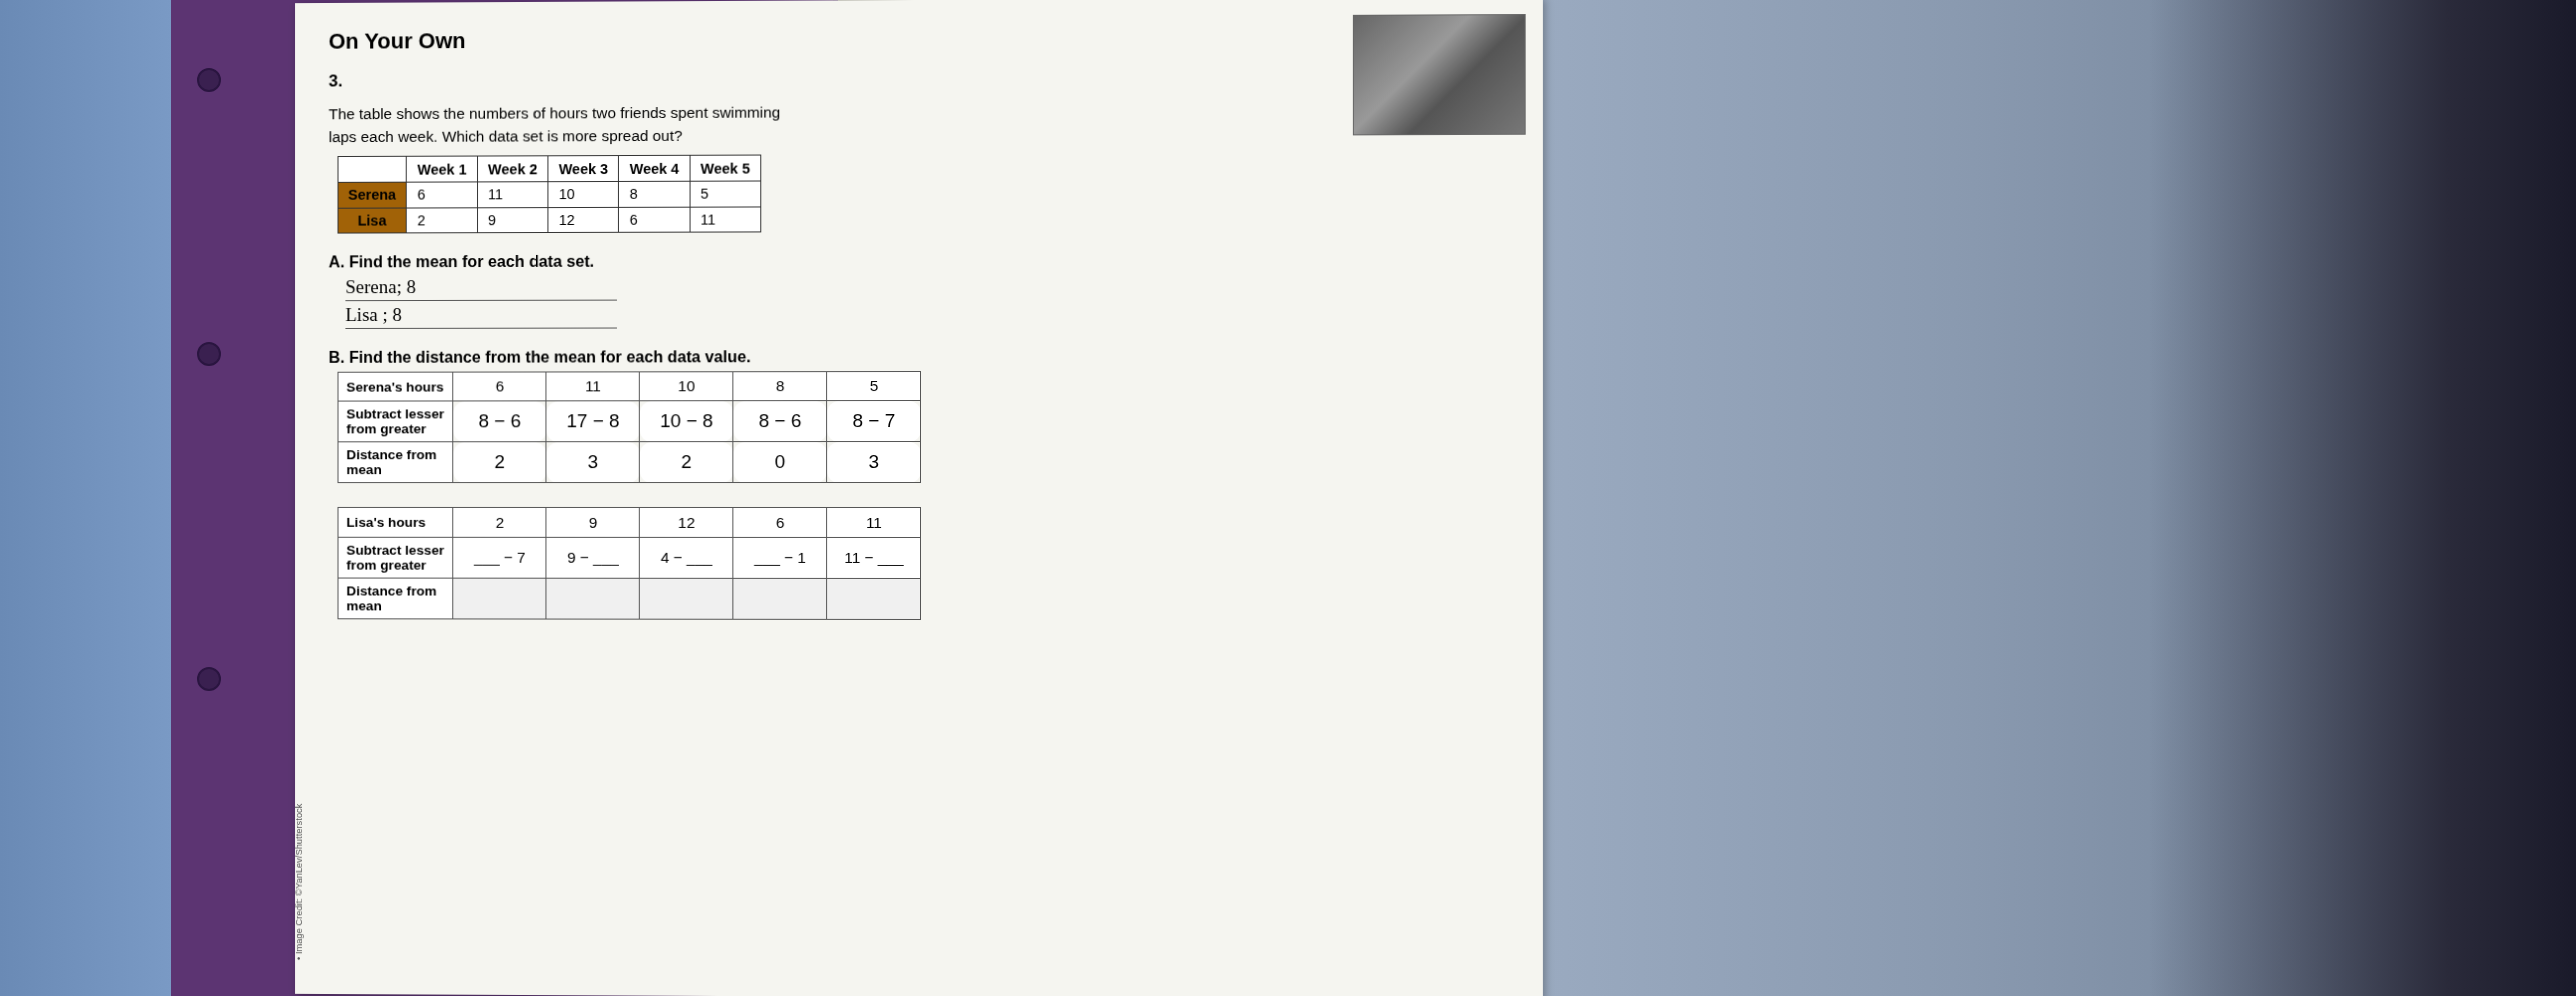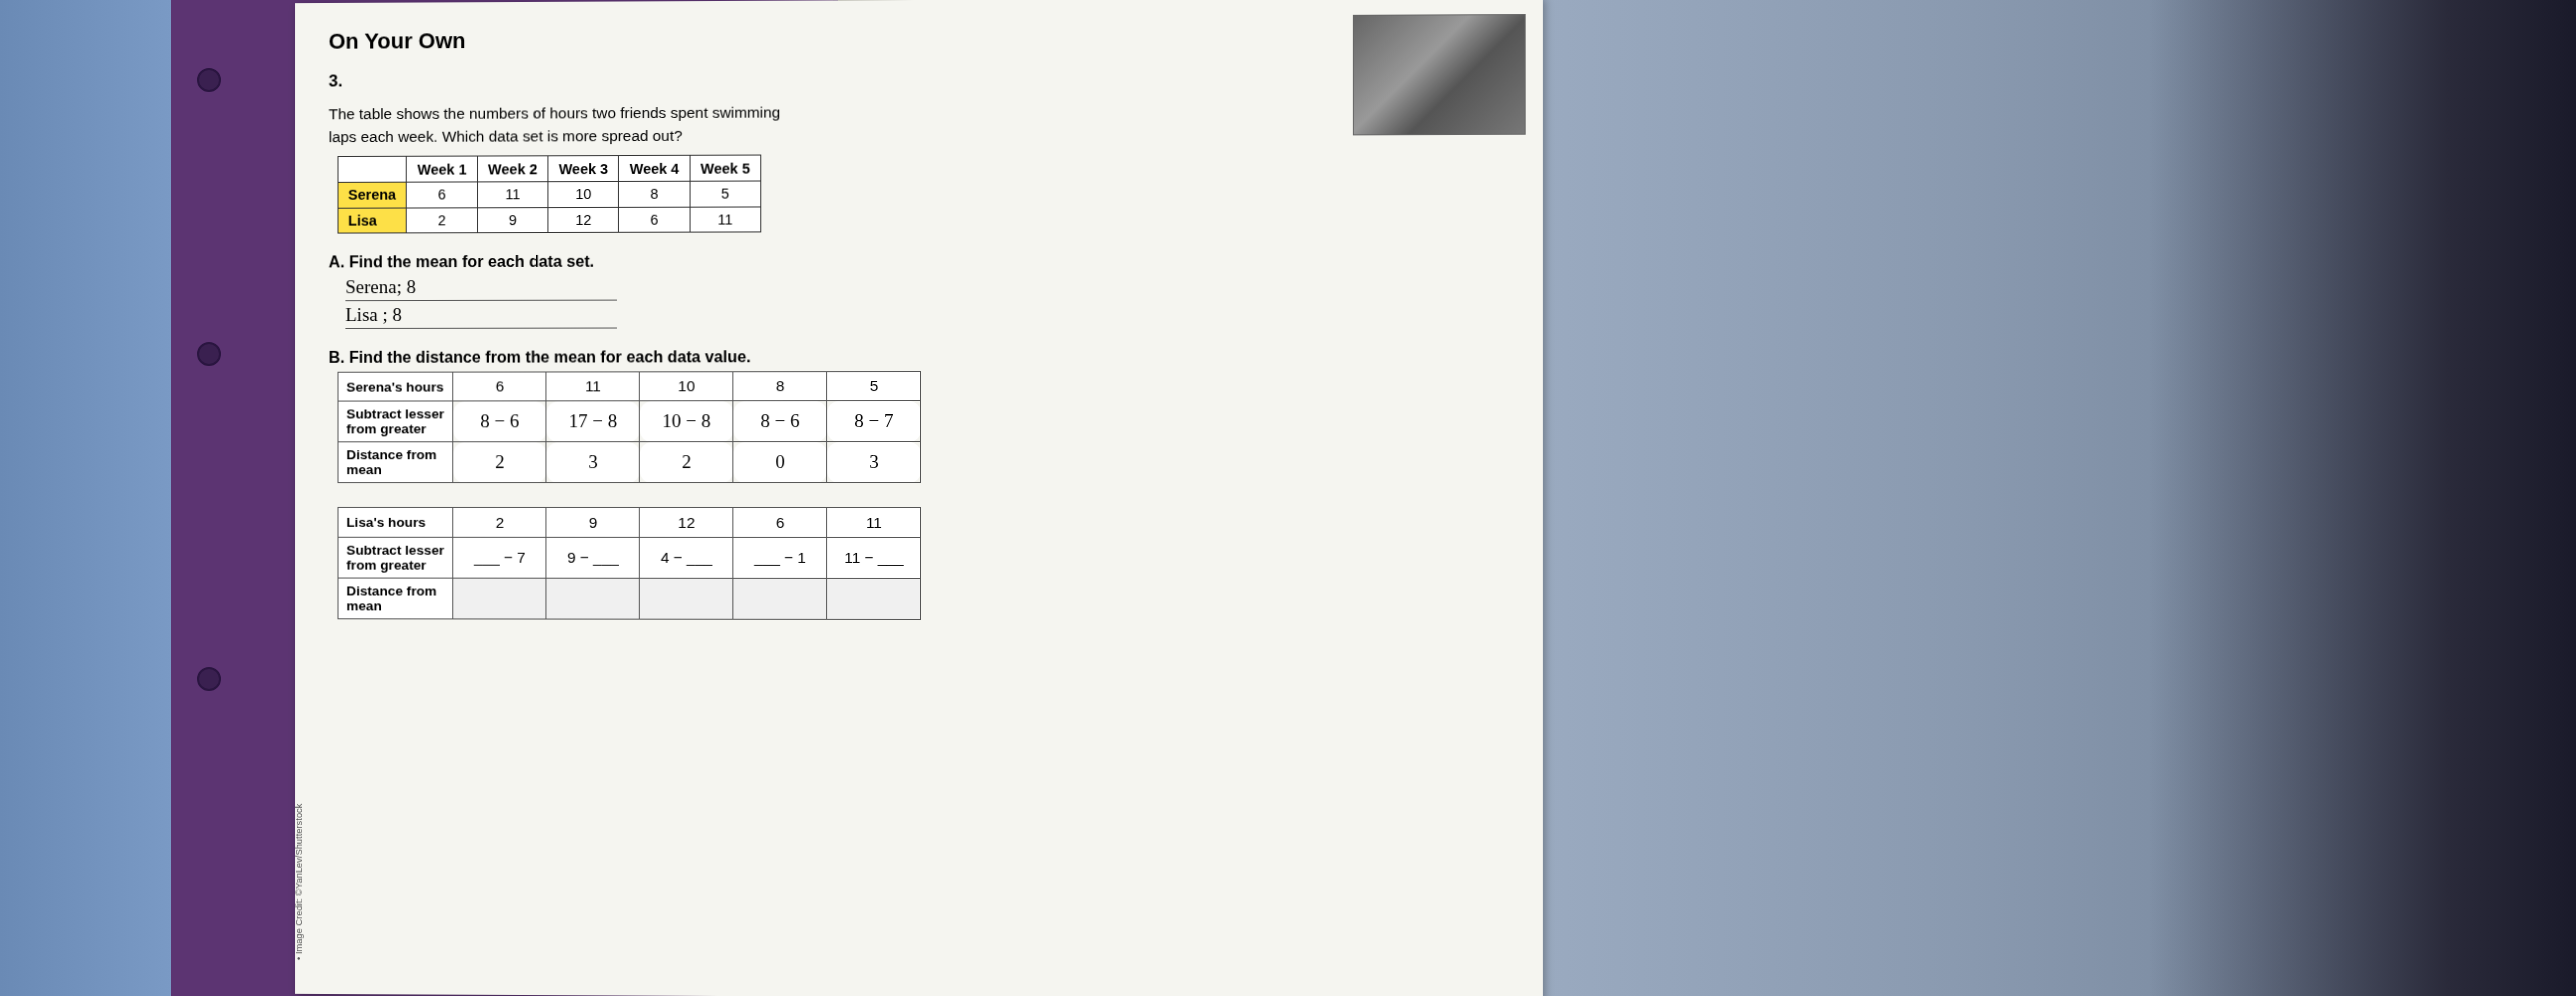--- a/index.html
+++ b/index.html
@@ -74,34 +74,34 @@
     
     .data-table {
       border-collapse: collapse;
       margin-bottom: 19px;
       margin-left: 8.5px;
     }
     .data-table th, .data-table td {
       border: 1.3px solid #333;
       padding: 4.3px 10.3px;
       font-size: 14.5px;
-      text-align: center;
+      text-align: left;
       min-width: 60px;
     }
     .data-table th {
       font-weight: bold;
       background: #fff;
     }
     .data-table td {
       background: #fff;
     }
     .data-table .row-label {
       font-weight: bold;
-      text-align: left;
-      background: #fde047;
+      text-align: center;
+      background: #a16207;
     }
 
     .sub-section {
       font-size: 16.2px;
       font-weight: bold;
       margin-top: 12px;
       margin-bottom: 5.1px;
     }
 
     
@@ -137,21 +137,21 @@
       background: #fff;
     }
     .work-table .row-label-cell {
       font-size: 13.7px;
       font-weight: bold;
       text-align: left;
       min-width: 111px;
       padding: 5.1px 8.5px;
     }
     .work-table .handwritten {
-      font-family: Liberation Serif, serif;
+      font-family: Liberation Sans, sans-serif;
       font-size: 19px;
       border-radius: 12px;
     }
     .work-table .blank-cell {
       background: #f0f0f0;
     }
 
     .image-credit {
       font-size: 9.4px;
       color: #555;

